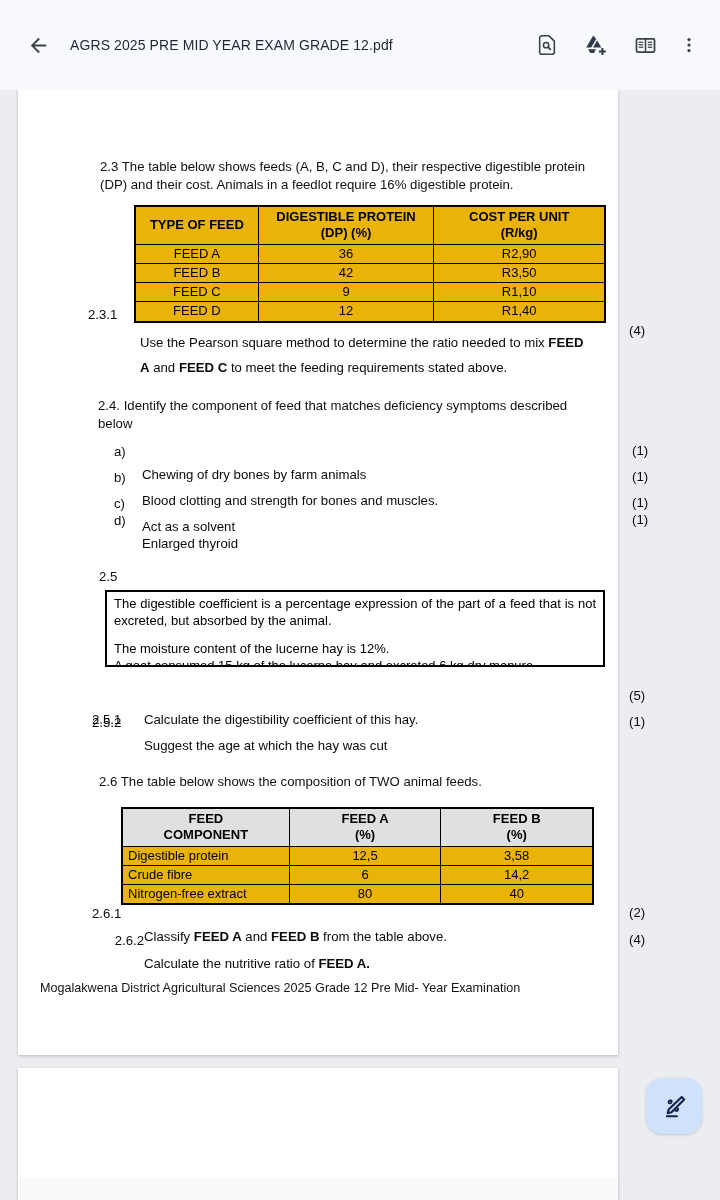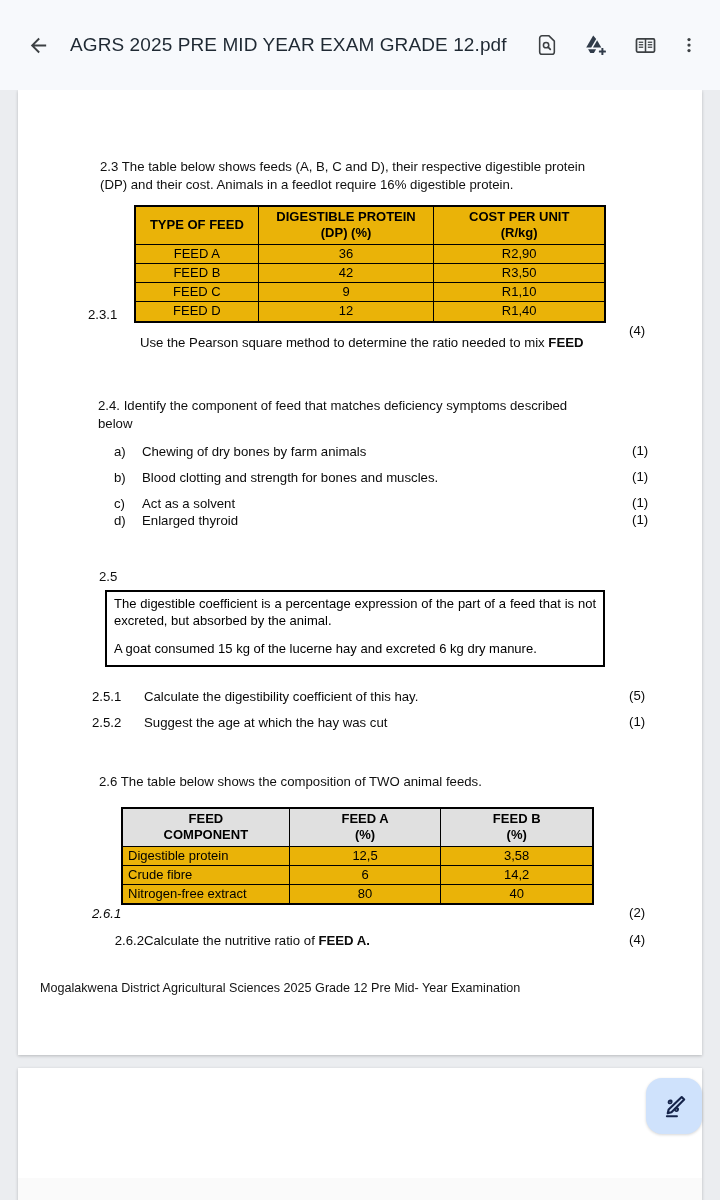--- a/index.html
+++ b/index.html
@@ -19,41 +19,41 @@
     padding: 0 16px;
     z-index: 20;
   }
   .back-btn {
     width: 44px; height: 44px; flex: 0 0 44px;
     display: flex; align-items: center; justify-content: center;
     cursor: pointer; border-radius: 50%;
   }
   .doc-title {
     flex: 1 1 auto;
-    font-size: 19px; color: #1f2933; letter-spacing: .1px;
+    font-size: 14px; color: #1f2933; letter-spacing: .1px;
     white-space: nowrap; overflow: hidden; text-overflow: ellipsis;
     margin-left: 10px; margin-right: 8px;
     font-weight: 400;
   }
   .bar-icons { display: flex; align-items: center; gap: 9px; flex: 0 0 auto; }
   .icon-btn {
     width: 40px; height: 40px;
     display: flex; align-items: center; justify-content: center;
     cursor: pointer; border-radius: 50%;
   }
   .icon-btn.kebab { width: 30px; }
 
   
   .viewer {
     position: absolute; left: 0; top: 90px; width: 720px; height: 1110px;
     background: #ebedf0;
     overflow: hidden;
   }
   .page {
-    position: absolute; left: 18px; width: 684px;
+    position: absolute; left: 18px; width: 600px;
     background: #ffffff;
     box-shadow: 0 1px 3px rgba(0,0,0,.22);
   }
   #page1 { top: 0px; height: 965px; }
   #page2 { top: 978px; height: 200px; }
 
   
   .page-band {
     position: absolute; left: 0; bottom: 0; width: 100%; height: 90px;
     background: #fafafa;
@@ -68,21 +68,21 @@
     line-height: 1.32;
   }
   .q-intro {
     position: absolute; font-size: 13.2px; line-height: 1.35;
     color: #101010;
   }
 
   
   .qrow { position: absolute; display: flex; font-size: 13.2px; line-height: 1.45; }
   .qnum { flex: 0 0 auto; }
-  .qtext { flex: 1 1 auto; }
+  .qtext { flex: 1 1 auto; margin-top: 23px; }
   .marks { position: absolute; font-size: 13.2px; }
 
   b { font-weight: bold; }
 
   
   table.t {
     position: absolute;
     border-collapse: collapse;
     font-size: 13px;
     color: #000;
@@ -252,20 +252,23 @@
               <td>R1,40</td>
             </tr>
           </tbody>
         </table>
 
         <div style="position:absolute; left:70px; top:216px; width:525px;">
           <div style="display:flex;">
             <div style="flex:0 0 52px;">2.3.1</div>
             <div style="flex:1 1 auto;margin-top:28px;">
               <span>Use the Pearson square method to determine the ratio needed to mix </span><b>FEED</b><br>
+              <span style="display:inline-block; margin-top:8px;">
+                <b>A</b><span> and </span><b>FEED C</b><span> to meet the feeding requirements stated above.</span>
+              </span>
             </div>
           </div>
         </div>
         <div class="marks" style="left:611px; top:232px;">(4)</div>
 
         <div class="q-intro" style="left:80px; top:307px; width:500px;">2.4. Identify the component of feed that matches deficiency symptoms described below</div>
 
         <div class="qrow" style="left:96px; top:352px; width:470px;">
           <div class="qnum" style="flex:0 0 28px;">a)</div>
           <div class="qtext">Chewing of dry bones by farm animals</div>
@@ -288,20 +291,21 @@
           <div class="qnum" style="flex:0 0 28px;">d)</div>
           <div class="qtext">Enlarged thyroid</div>
         </div>
         <div class="marks" style="left:614px; top:421px;">(1)</div>
 
         <div class="q-intro" style="left:81px; top:478px;">2.5</div>
 
         <div class="statement-box">
           <p>The digestible coefficient is a percentage expression of the part of a feed that is not excreted, but absorbed by the animal.</p>
           <div class="sb-gap"></div>
+          <p class="nojust">The moisture content of the lucerne hay is 12%.</p>
           <p class="nojust">A goat consumed 15 kg of the lucerne hay and excreted 6 kg dry manure.</p>
         </div>
 
         <div class="qrow" style="left:74px; top:597px; width:500px;align-items:flex-end;">
           <div class="qnum" style="flex:0 0 52px;">2.5.1</div>
           <div class="qtext">Calculate the digestibility coefficient of this hay.</div>
         </div>
         <div class="marks" style="left:611px; top:597px;">(5)</div>
 
         <div class="qrow" style="left:74px; top:623px; width:500px;">
@@ -341,22 +345,25 @@
               <td>14,2</td>
             </tr>
             <tr>
               <td class="lbl">Nitrogen-free extract</td>
               <td>80</td>
               <td>40</td>
             </tr>
           </tbody>
         </table>
 
-        <div class="qrow" style="left:74px; top:814px; width:500px;font-style:italic;">
+        <div class="qrow" style="left:74px; top:814px; width:500px;">
           <div class="qnum" style="flex:0 0 52px;">2.6.1</div>
+          <div class="qtext">
+            <span>Classify </span><b>FEED A</b><span> and </span><b>FEED B</b><span> from the table above.</span>
+          </div>
         </div>
         <div class="marks" style="left:611px; top:814px;">(2)</div>
 
         <div class="qrow" style="left:74px; top:841px; width:500px;">
           <div class="qnum" style="flex:0 0 52px;text-align:right;">2.6.2</div>
           <div class="qtext">
             <span>Calculate the nutritive ratio of </span><b>FEED A.</b>
           </div>
         </div>
         <div class="marks" style="left:611px; top:841px;">(4)</div>

